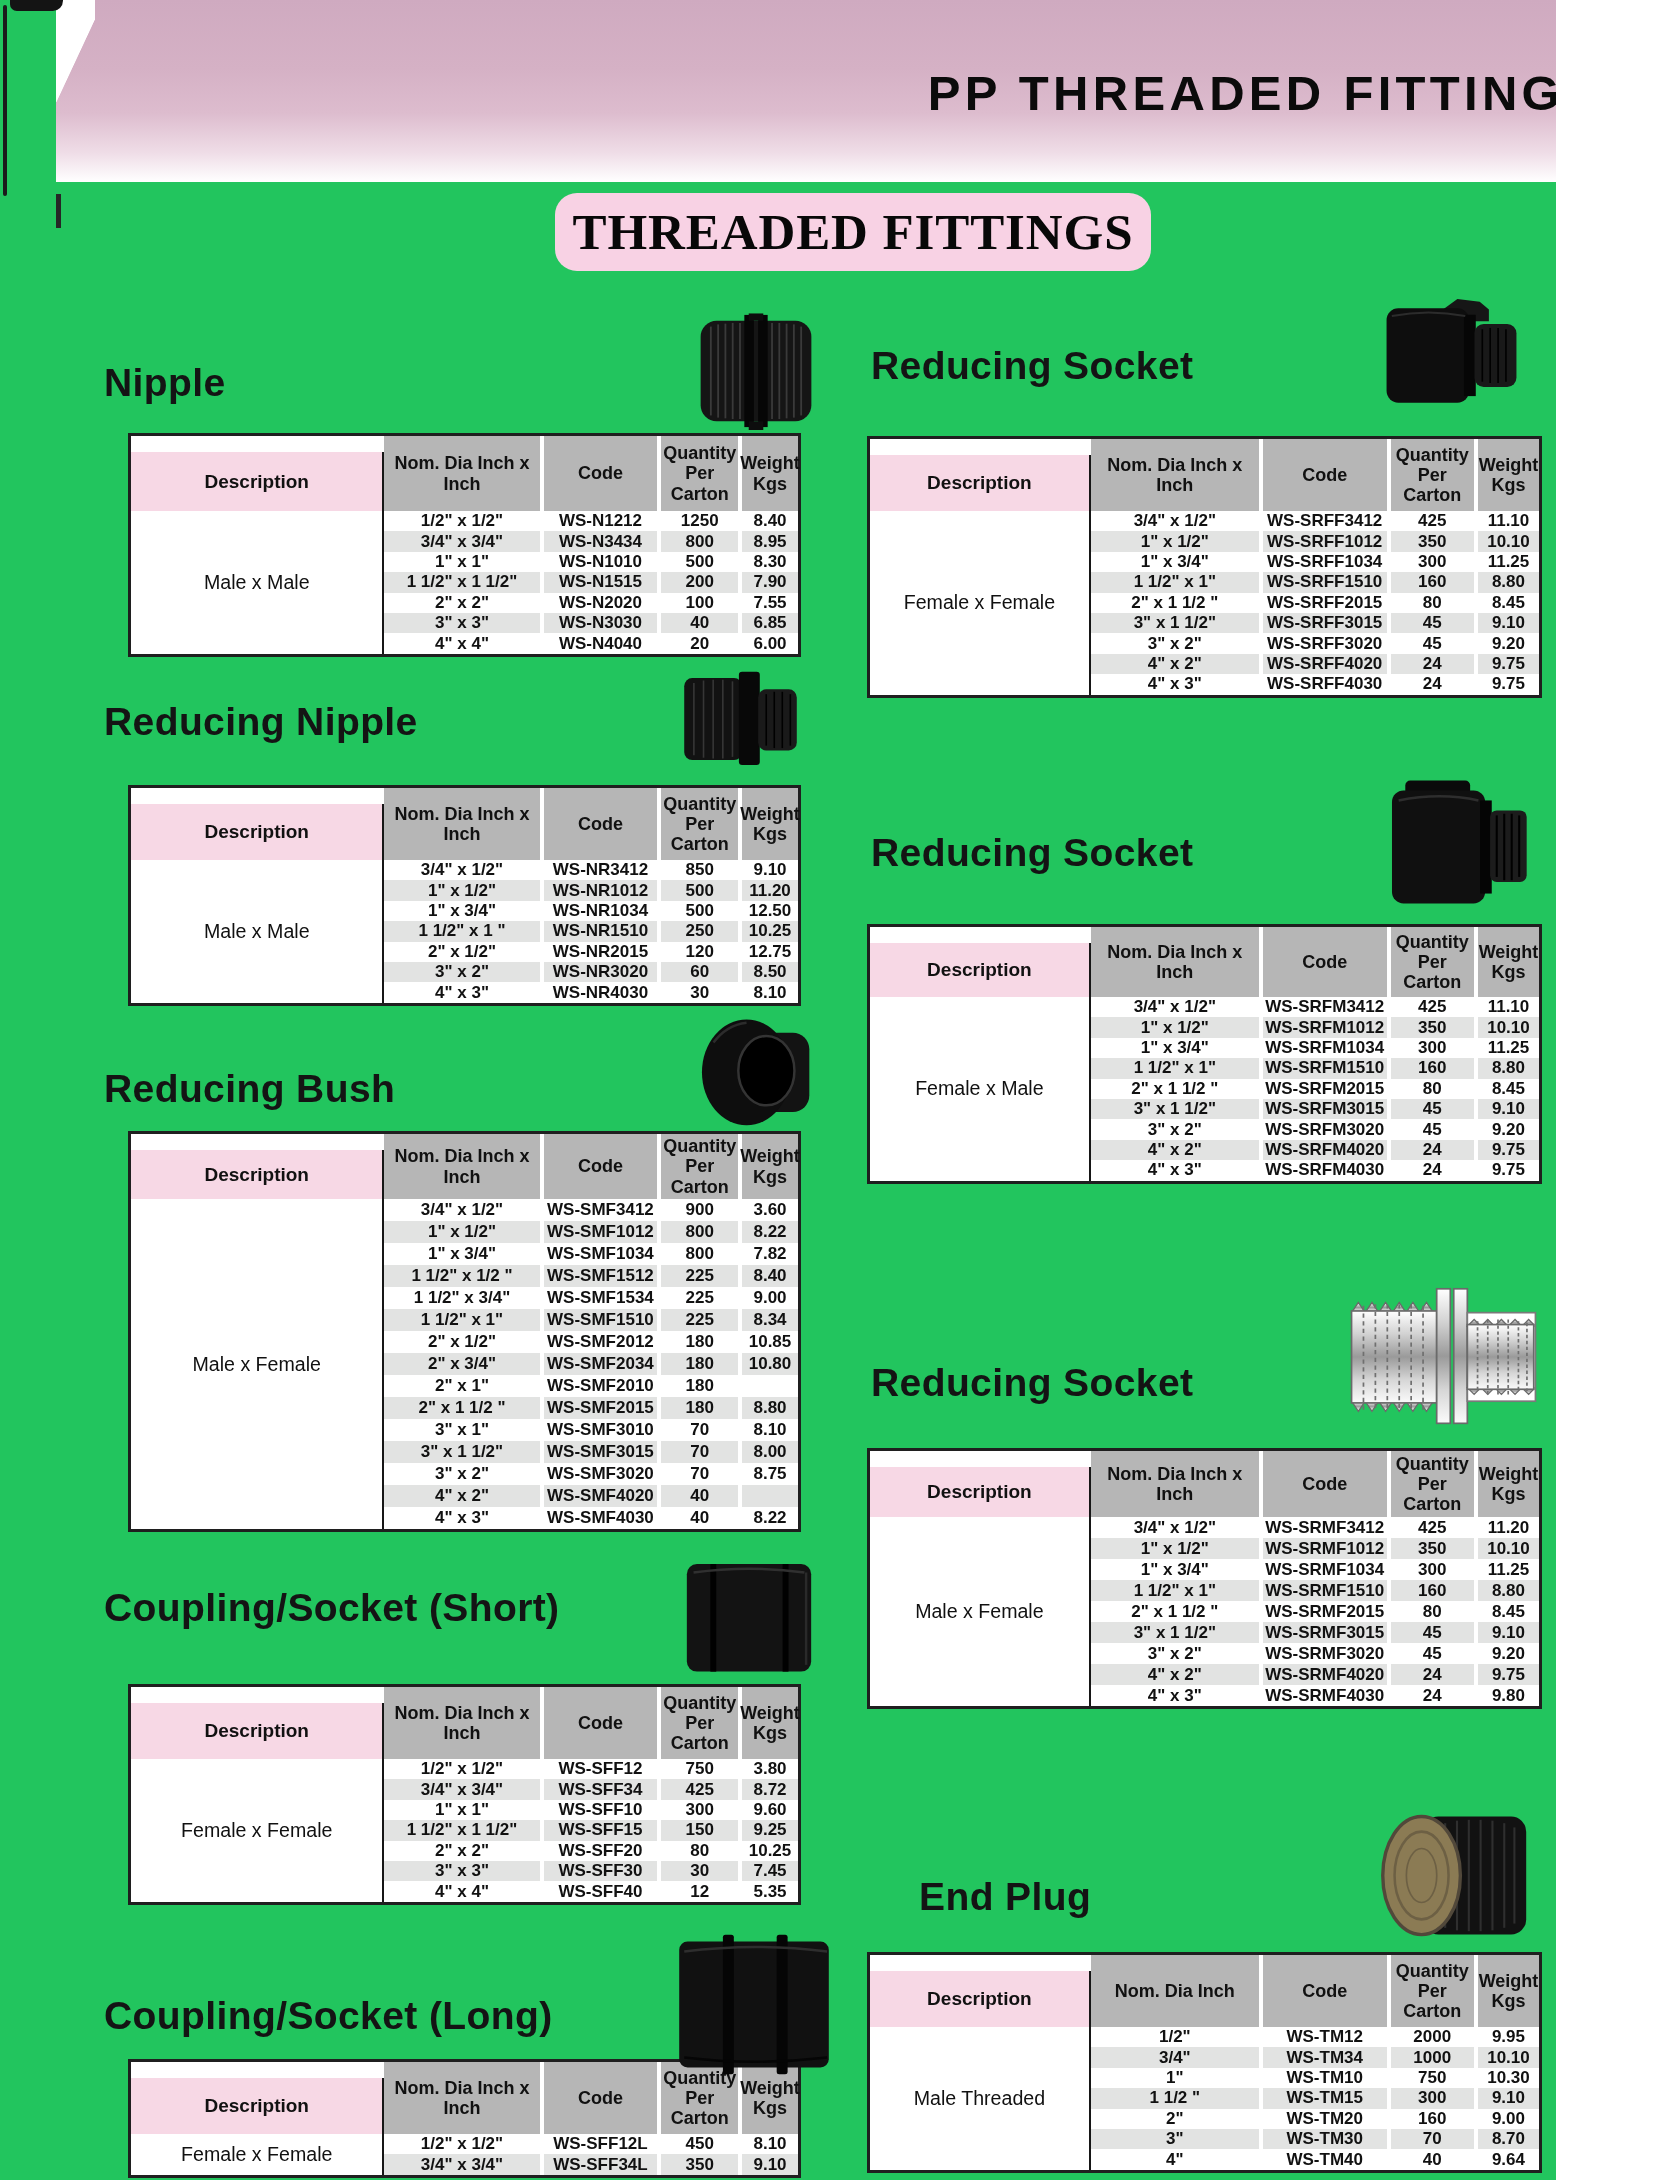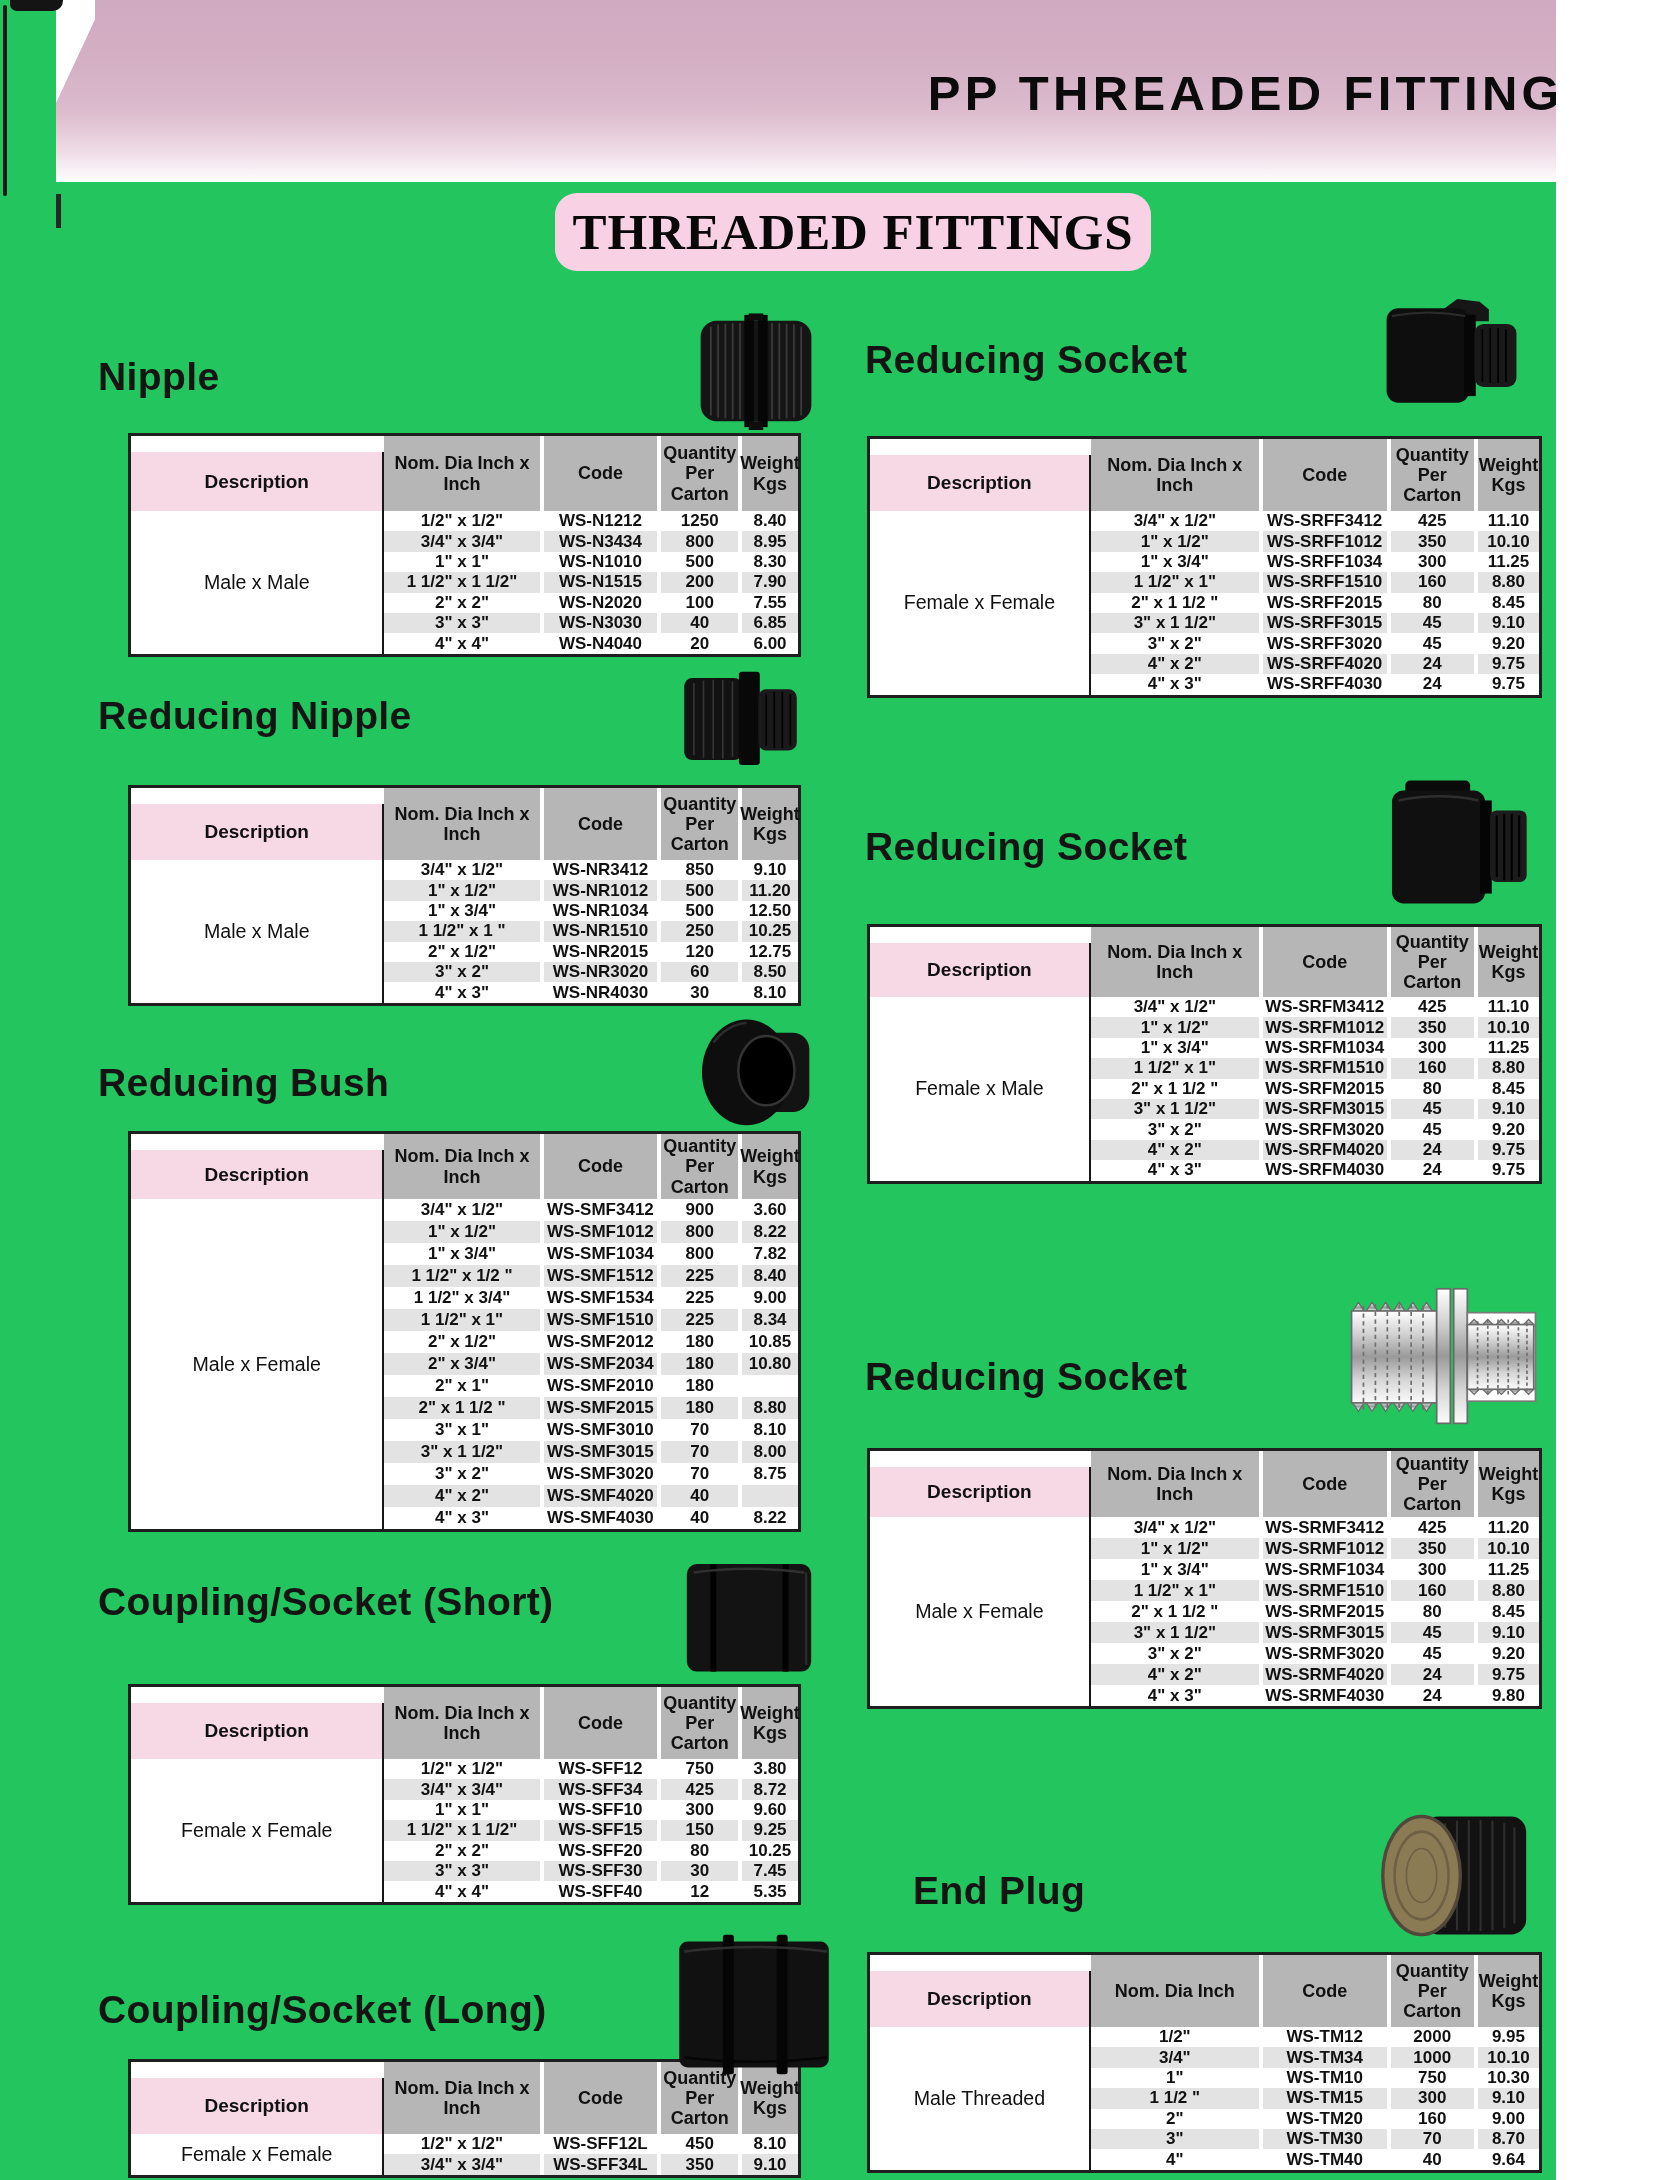--- a/index.html
+++ b/index.html
@@ -19,21 +19,21 @@
         background:linear-gradient(160deg,#dcb2c7 0%,#e5bfd3 55%,#f0d7e3 100%);}
 
   .pp-title{position:absolute;left:920px;top:65px;width:681px;text-align:right;
         font-size:49px;font-weight:700;letter-spacing:4.3px;color:#0b0b0b;white-space:nowrap;}
   .badge{position:absolute;left:555px;top:193px;width:596px;height:78px;border-radius:22px;
         background:#f8d2e4;display:flex;align-items:center;justify-content:center;}
   .badge span{font-family:"Liberation Serif","DejaVu Serif",serif;font-size:51px;font-weight:700;
         letter-spacing:0.9px;color:#080808;}
 
   
-  h2.sec-title{position:absolute;margin:2px;font-size:39px;font-weight:700;color:#141414;letter-spacing:0.4px;white-space:nowrap;}
+  h2.sec-title{position:absolute;margin:8px;font-size:39px;font-weight:700;color:#141414;letter-spacing:0.4px;white-space:nowrap;}
 
   
   .pimg{position:absolute;z-index:3;}
   .pimg svg{display:block;width:100%;height:100%;}
 
   
   .ftable{position:absolute;background:#fff;border:3.4px solid #1f1f1f;box-sizing:border-box;z-index:2;}
   .thead{display:flex;height:var(--hh);}
   .th-desc{width:var(--descw);background:#f7d8e5;border-right:2.6px solid #161616;box-sizing:border-box;
         display:flex;align-items:center;justify-content:center;font-weight:700;font-size:19px;margin-top:16px;}

